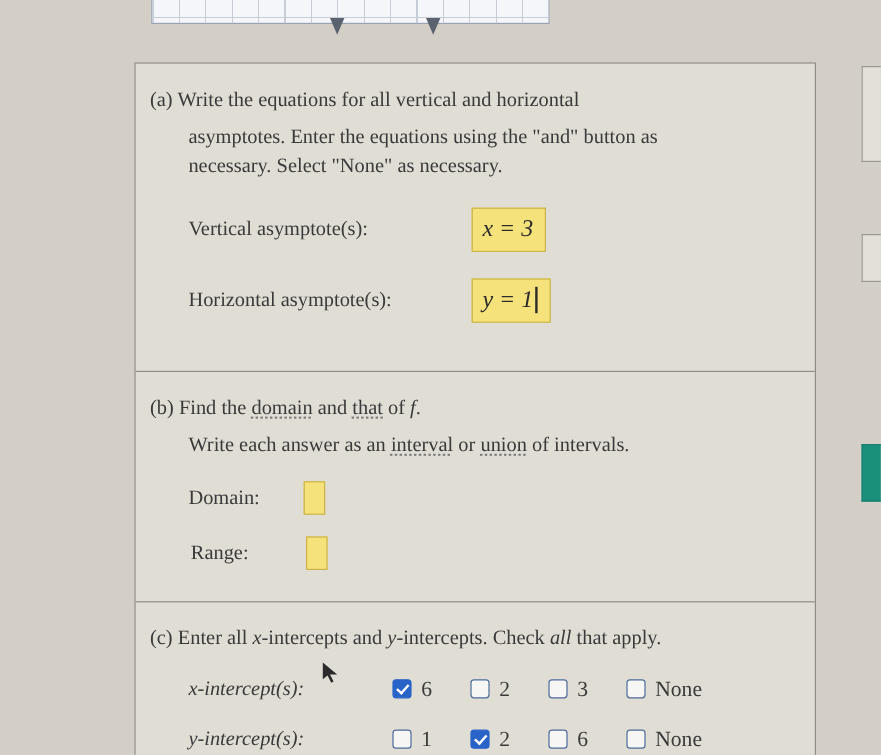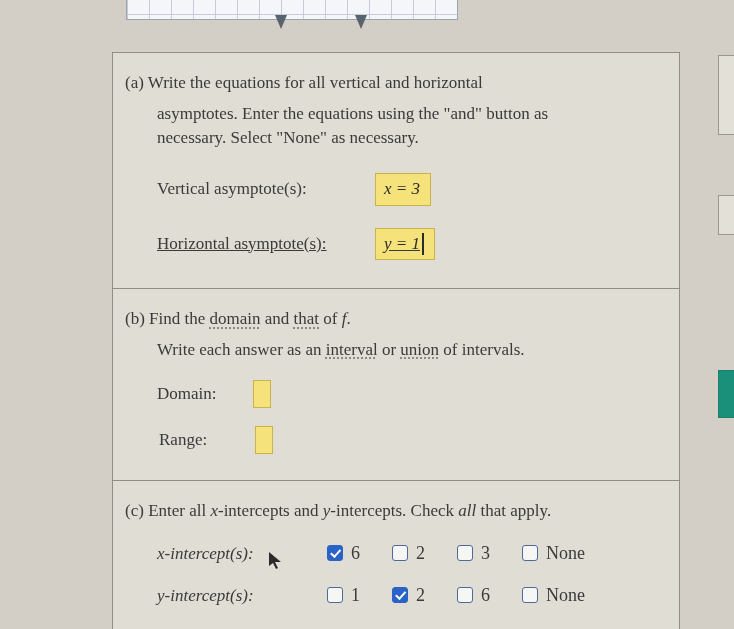--- a/index.html
+++ b/index.html
@@ -52,29 +52,29 @@
   .section {
     padding: 18px 22px 22px 12px;
     border-bottom: 1.5px solid #8f8d86;
     font-size: 17px;
     line-height: 1.45;
   }
   .section:last-child { border-bottom: none; }
   .lbl { display: inline-block; }
   .prompt-row { margin-bottom: 6px; }
   .indent { margin-left: 32px; }
-  .asym-row { margin-top: 22px; display: flex; align-items: center; }
+  .asym-row { margin-top: 22px; display: flex; align-items: center; gap: 18px; }
   .asym-label { width: 218px; }
   .hlbox {
     background: #f6e27a;
     border: 1px solid #c9b34a;
     padding: 3px 10px 3px 8px;
     font-style: italic;
     font-family: Georgia, serif;
-    font-size: 17px;
+    font-size: 20px;
     display: inline-flex;
     align-items: center;
     color: #2b2b2b;
   }
   .caret {
     display: inline-block;
     width: 1.6px;
     height: 22px;
     background: #2b2b2b;
     margin-left: 2px;
@@ -158,21 +158,21 @@
     <div class="indent">asymptotes. Enter the equations using the "and" button as</div>
     <div class="indent">necessary. Select "None" as necessary.</div>
 
     <div class="asym-row indent">
       <span class="asym-label">Vertical asymptote(s):</span>
       <span class="hlbox">
         <span>x = 3</span>
       </span>
     </div>
 
-    <div class="asym-row indent" style="margin-bottom:6px;text-decoration:underline;">
+    <div class="asym-row indent" style="margin-bottom:18px;">
       <span class="asym-label">Horizontal asymptote(s):</span>
       <span class="hlbox">
         <span>y = 1</span>
         <span class="caret"></span>
       </span>
     </div>
   </div>
 
   <div class="section">
     <div class="prompt-row">

